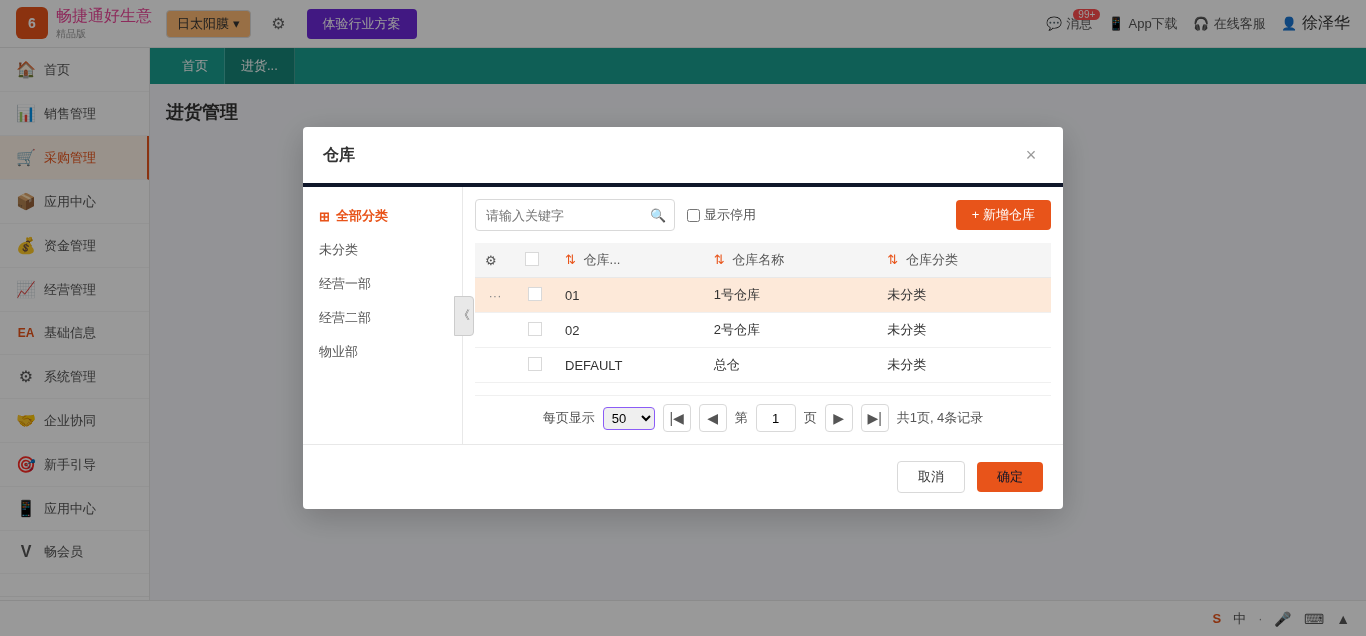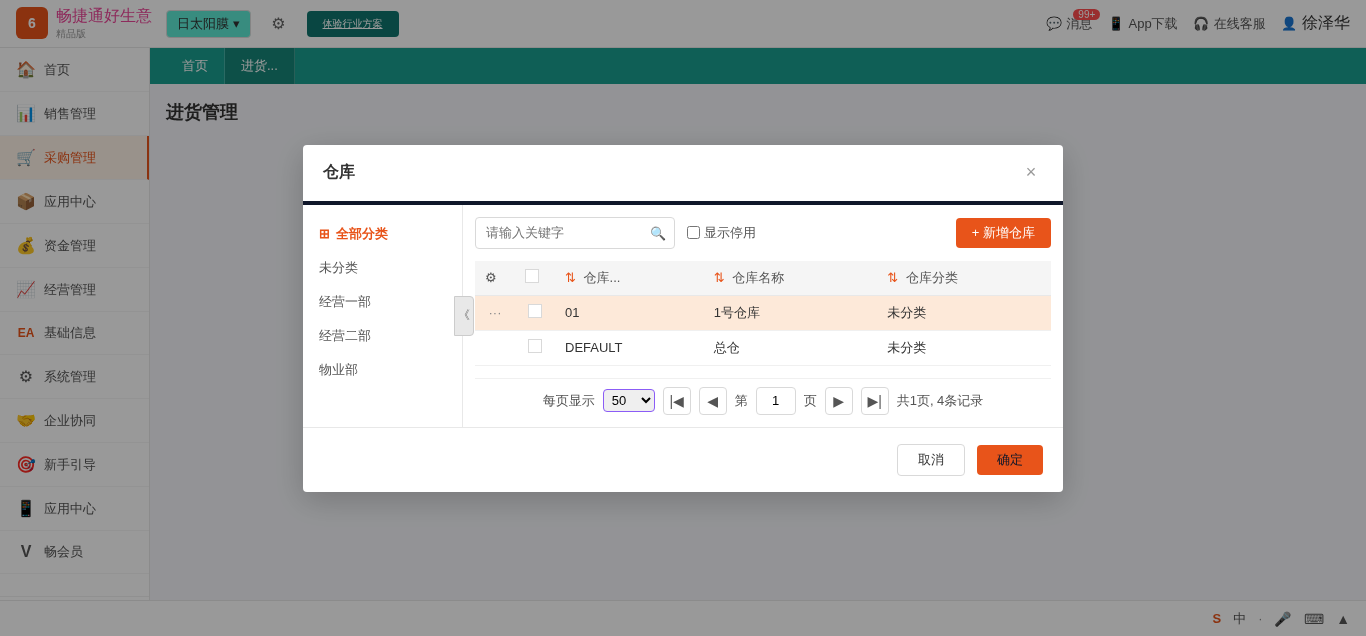--- a/index.html
+++ b/index.html
@@ -33,37 +33,36 @@
     .logo-sub { font-size: 10px; color: #999; }
     .header-mid {
       flex: 1;
       display: flex;
       align-items: center;
       gap: 12px;
     }
     .store-selector {
       display: flex; align-items: center; gap: 4px;
       border: 1px solid #ddd; border-radius: 4px;
-      padding: 4px 10px; cursor: pointer; background: #5eead4;
+      padding: 4px 10px; cursor: pointer; background: #fdba74;
       font-size: 13px; color: #333;
     }
     .gear-btn {
       width: 32px; height: 32px;
       display: flex; align-items: center; justify-content: center;
       cursor: pointer; color: #666; font-size: 16px;
     }
     .trial-btn {
-      background: #0f766e;
+      background: #6d28d9;
       color: #fff;
       border: none;
       border-radius: 4px;
       padding: 6px 16px;
       cursor: pointer;
-      font-size: 10px;
-      text-decoration: underline;
+      font-size: 13px;
     }
     .header-right {
       display: flex; align-items: center; gap: 16px;
     }
     .header-action {
       display: flex; align-items: center; gap: 4px;
       cursor: pointer; color: #555; font-size: 13px; position: relative;
     }
     .badge {
       background: #ff4d4f;
@@ -534,20 +533,31 @@
       <td>1号仓库</td>
       <td>未分类</td>
     </tr>
               <tr>
       <td style="text-align:center">
         
       </td>
       <td style="text-align:center">
         <div class="checkbox-custom"></div>
       </td>
+      <td>02</td>
+      <td>2号仓库</td>
+      <td>未分类</td>
+    </tr>
+              <tr>
+      <td style="text-align:center">
+        
+      </td>
+      <td style="text-align:center">
+        <div class="checkbox-custom"></div>
+      </td>
       <td>DEFAULT</td>
       <td>总仓</td>
       <td>未分类</td>
     </tr>
             </tbody>
         </table>
 
         <div class="pagination">
           <span class="page-label">每页显示</span>
           <select class="page-size-select">

